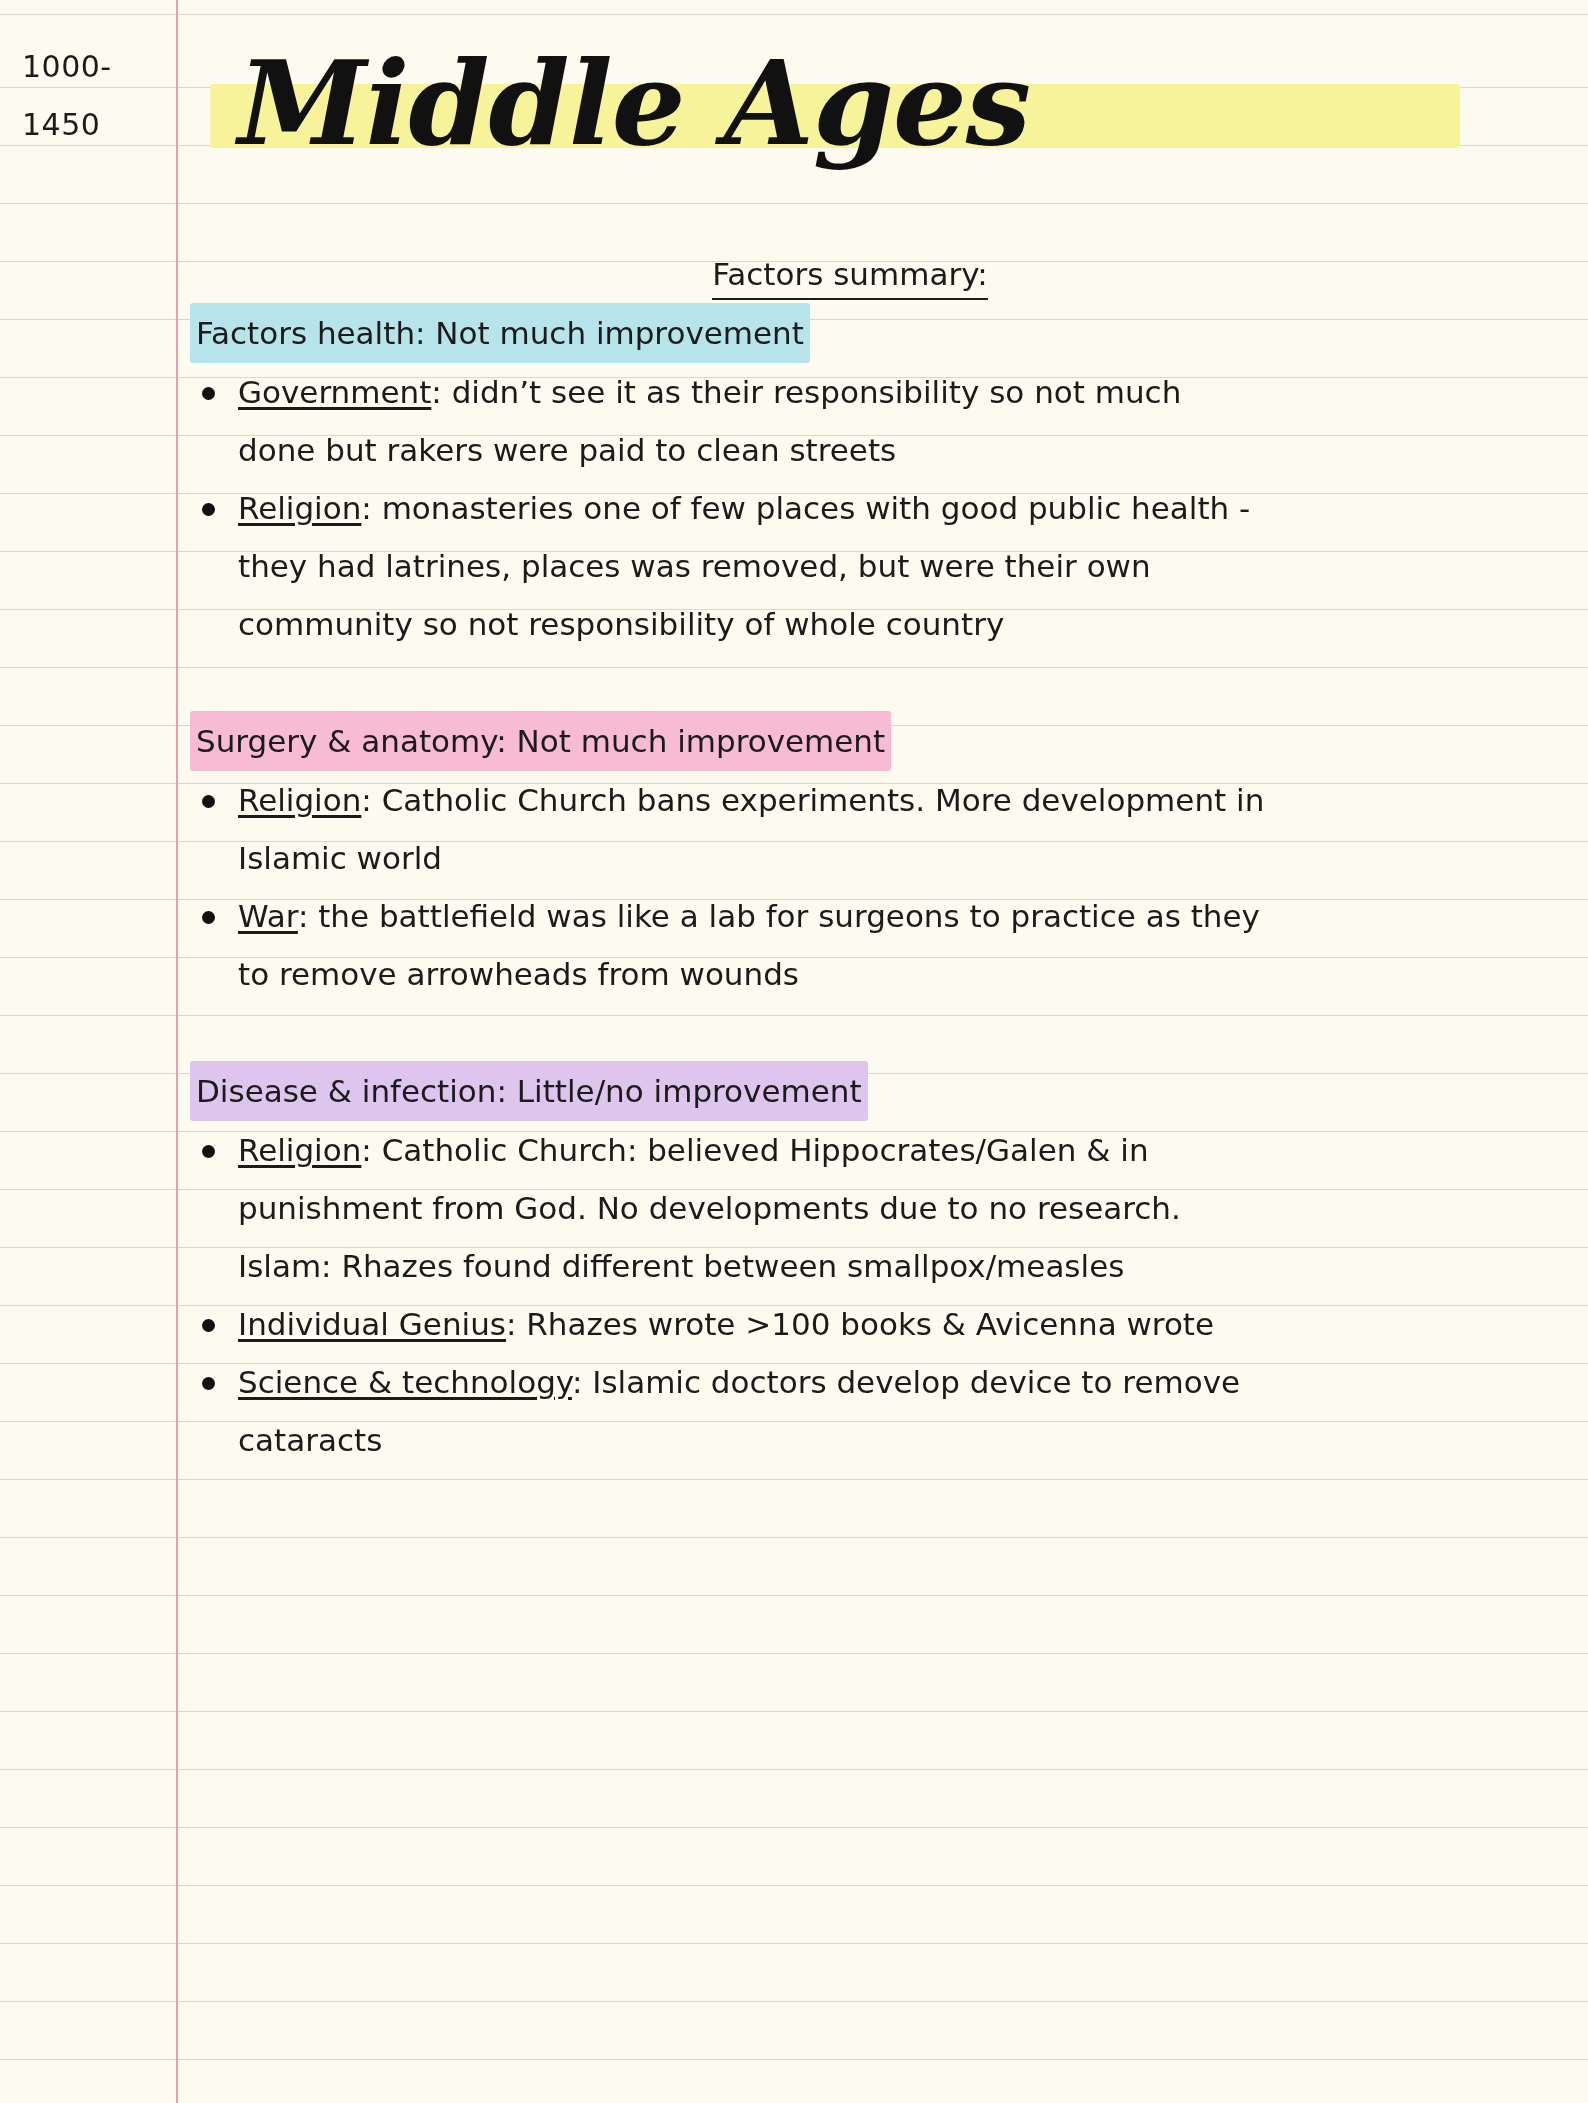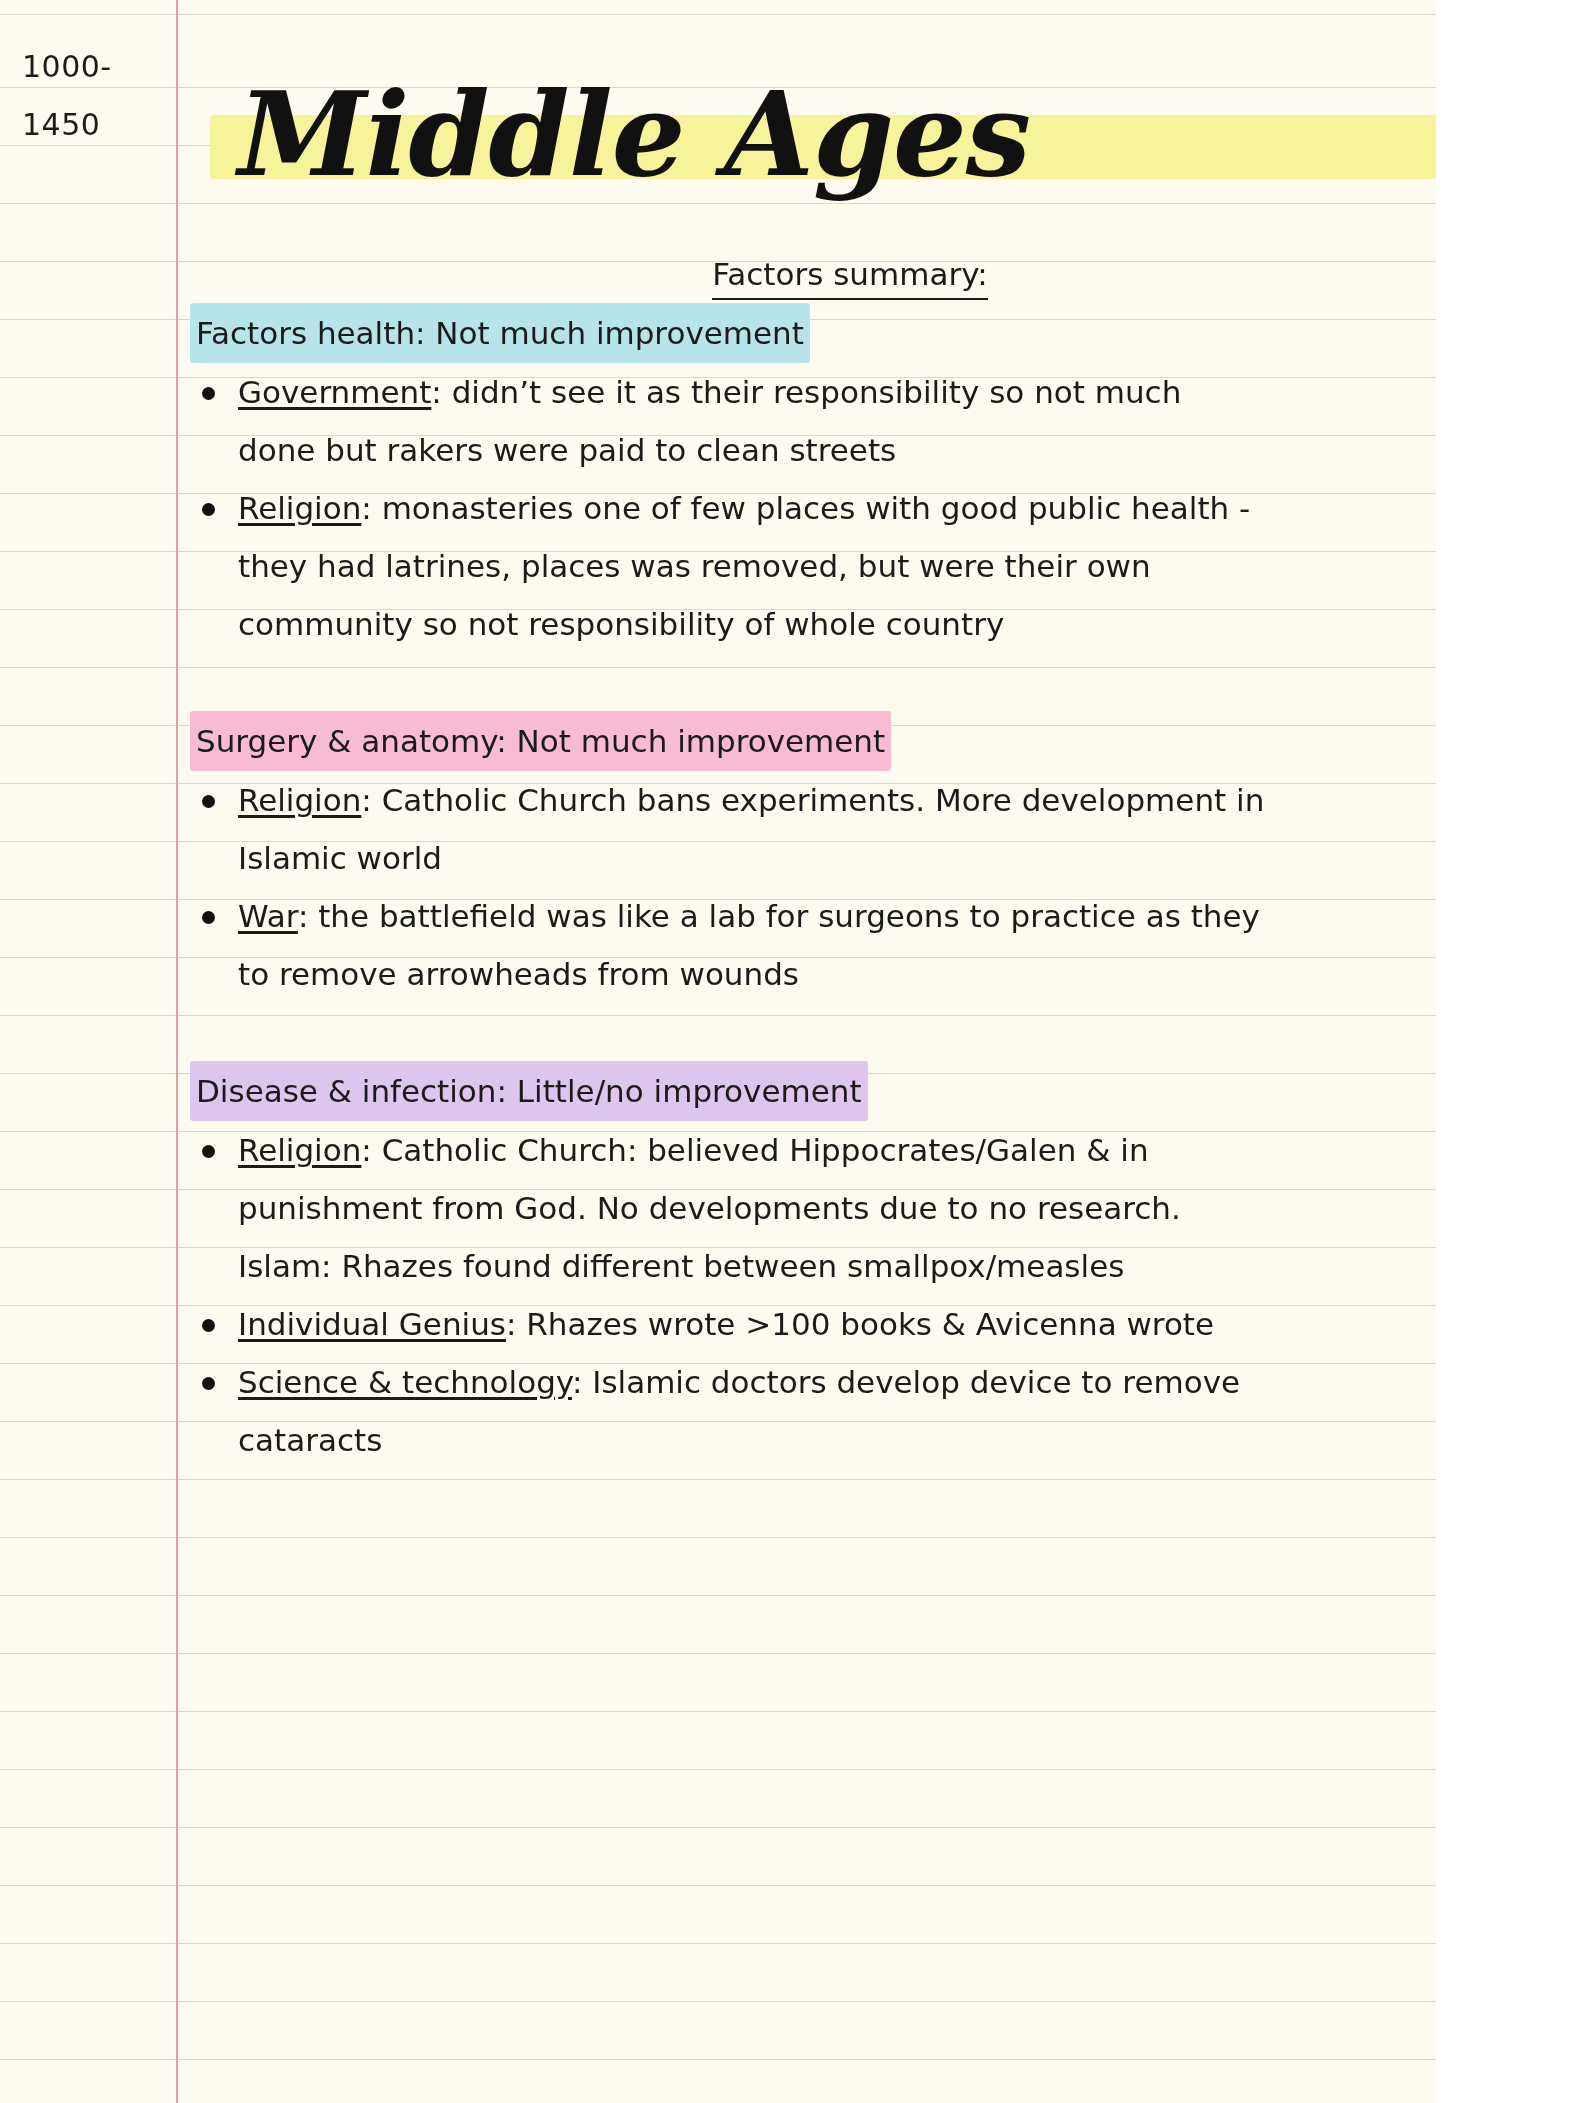--- a/index.html
+++ b/index.html
@@ -5,21 +5,21 @@
   html, body {
     margin: 0;
     padding: 0;
     background: #ffffff;
   }
   body {
     font-family: "DejaVu Sans", sans-serif;
   }
   .page {
     position: relative;
-    width: 1436px;
+    width: 1588px;
     height: 2103px;
     background: #fdfbf0;
     overflow: hidden;
   }
   
   .rules {
     position: absolute;
     inset: 0;
     background-image: repeating-linear-gradient(
       to bottom,
@@ -55,21 +55,20 @@
     letter-spacing: 0.5px;
   }
   .date-stamp div { white-space: nowrap; }
 
   .title-wrap {
     position: absolute;
     left: 200px;
     top: 28px;
     width: 1270px;
     height: 150px;
-    margin-top: 31px;
   }
   .title-hl {
     position: absolute;
     left: 10px;
     top: 56px;
     width: 1250px;
     height: 64px;
     background: #f7f39a;
     border-radius: 4px;
   }

